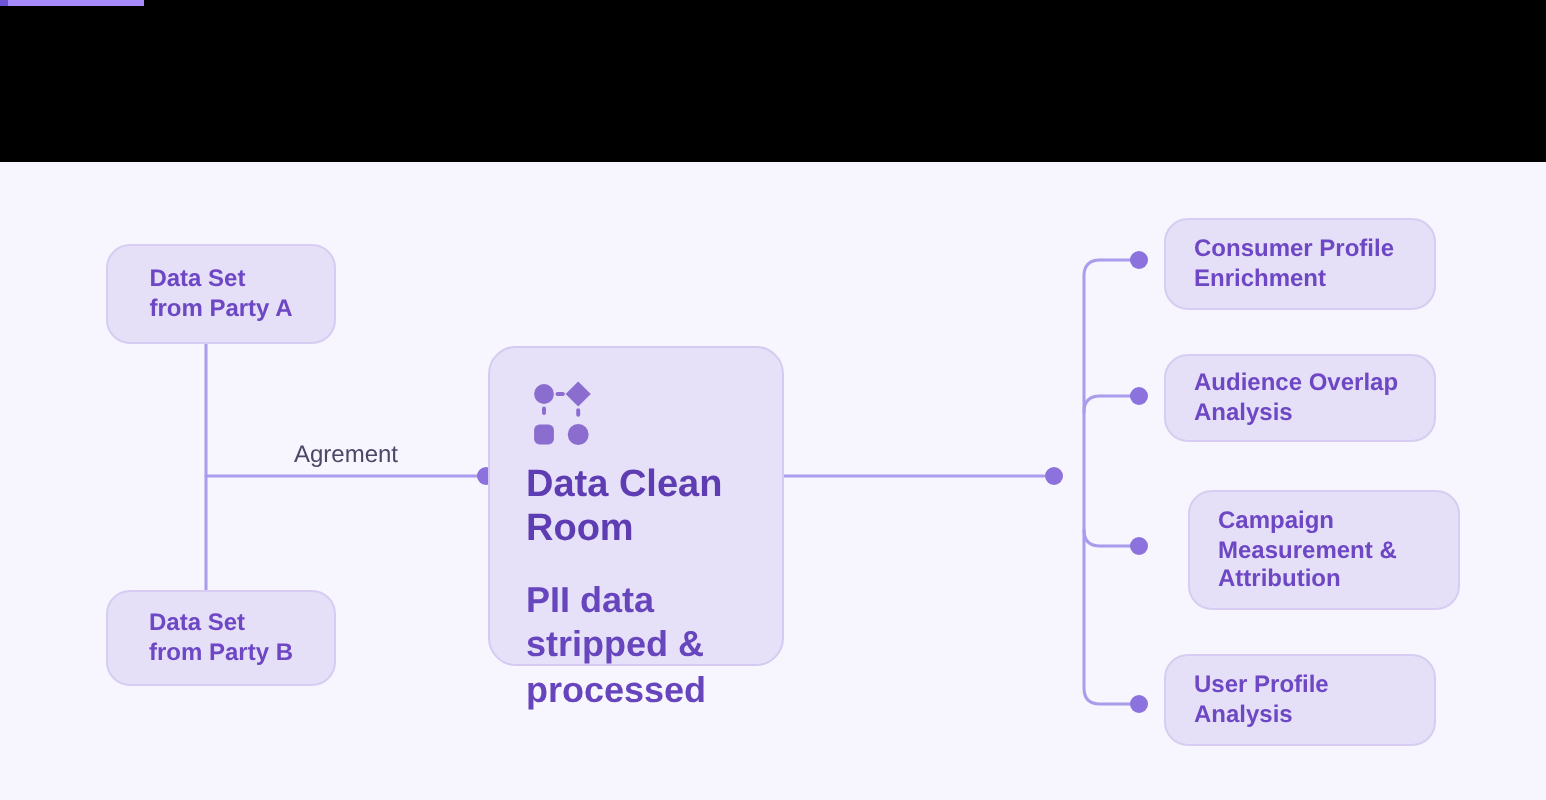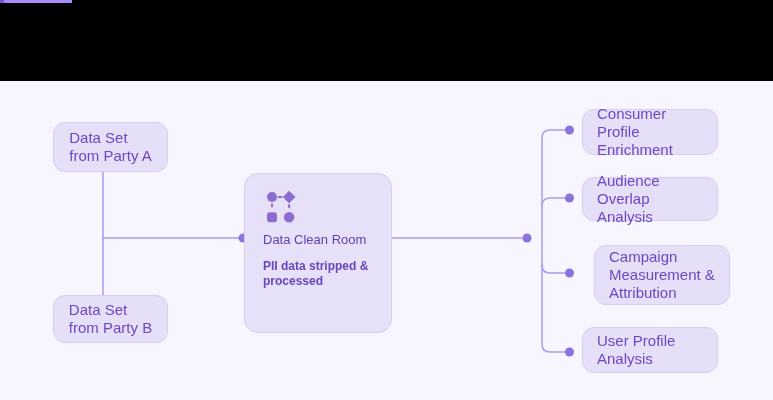--- a/index.html
+++ b/index.html
@@ -10,37 +10,37 @@
   }
   html,body{margin:0;padding:0;}
   body{font-family:"Liberation Sans","DejaVu Sans",sans-serif;}
   .screen{position:relative;width:773px;height:400px;background:var(--bg);overflow:hidden;}
   .top-banner{position:absolute;left:0;top:0;width:773px;height:81px;background:var(--header-bg);}
   .accent-bar{position:absolute;left:0;top:0;width:72px;height:3px;background:var(--accent);}
   .accent-tip{position:absolute;left:0;top:0;width:4px;height:3px;background:var(--accent-tip);}
   .canvas{position:absolute;left:0;top:0;width:773px;height:400px;}
   .connectors{position:absolute;left:0;top:0;}
   .node{position:absolute;background:var(--box-fill);border:1px solid var(--box-border);
-        border-radius:12px;color:var(--box-text);font-size:15px;font-weight:400;
+        border-radius:12px;color:var(--box-text);font-size:12px;font-weight:700;
         line-height:1.22;box-sizing:border-box;}
   .node.centered{display:flex;align-items:center;justify-content:center;text-align:left;
         white-space:pre-line;}
   .node.uc{display:flex;align-items:center;padding:8px 14px;}
   .party-a{left:53px;top:122px;width:115px;height:50px;}
   .party-b{left:53px;top:295px;width:115px;height:48px;}
   .uc1{left:582px;top:109px;width:136px;height:46px;}
   .uc2{left:582px;top:177px;width:136px;height:44px;}
   .uc3{left:582px;top:245px;width:136px;height:60px;margin-left:12px;}
   .uc4{left:582px;top:327px;width:136px;height:46px;}
   .dcr{position:absolute;left:244px;top:173px;width:148px;height:160px;background:var(--dcr-fill);
        border:1px solid var(--dcr-border);border-radius:14px;box-sizing:border-box;
        padding:14px 16px 0 18px;}
   .dcr-icon{display:block;margin:0 0 8px 0;}
-  .dcr-title{color:var(--title-text);font-size:13px;font-weight:400;line-height:1.18;margin:0 0 12px 0;}
-  .dcr-sub{color:var(--sub-text);font-size:12px;font-weight:700;line-height:1.25;}
+  .dcr-title{color:var(--title-text);font-size:19px;font-weight:700;line-height:1.18;margin:0 0 12px 0;}
+  .dcr-sub{color:var(--sub-text);font-size:18px;font-weight:700;line-height:1.25;}
   .edge-label{position:absolute;color:var(--label-text);font-size:12px;font-weight:500;
        text-align:center;}
   .agreement-label{left:103px;top:220px;width:140px;}
   .usecase-label{left:392px;top:219px;width:140px;}
 </style>
 </head>
 <body>
 
 <div class="screen">
 
@@ -70,20 +70,21 @@
         <circle cx="569.5" cy="352" r="4.5"></circle>
       </g>
     </svg>
 
     <div class="node centered party-a">Data Set
 from Party A</div>
 
     <div class="node centered party-b">Data Set
 from Party B</div>
 
+    <div class="edge-label agreement-label">Agrement</div>
 
 
     <div class="dcr">
       <svg class="dcr-icon" width="36" height="36" viewBox="0 0 40 40">
         <g fill="var(--icon)" stroke="none">
           <circle cx="10" cy="10" r="5.5"></circle>
           <path d="M29,3 L36,10 L29,17 L22,10 Z"></path>
           <rect x="4.5" y="27" width="11" height="11" rx="3"></rect>
           <circle cx="29" cy="32.5" r="5.8"></circle>
         </g>

